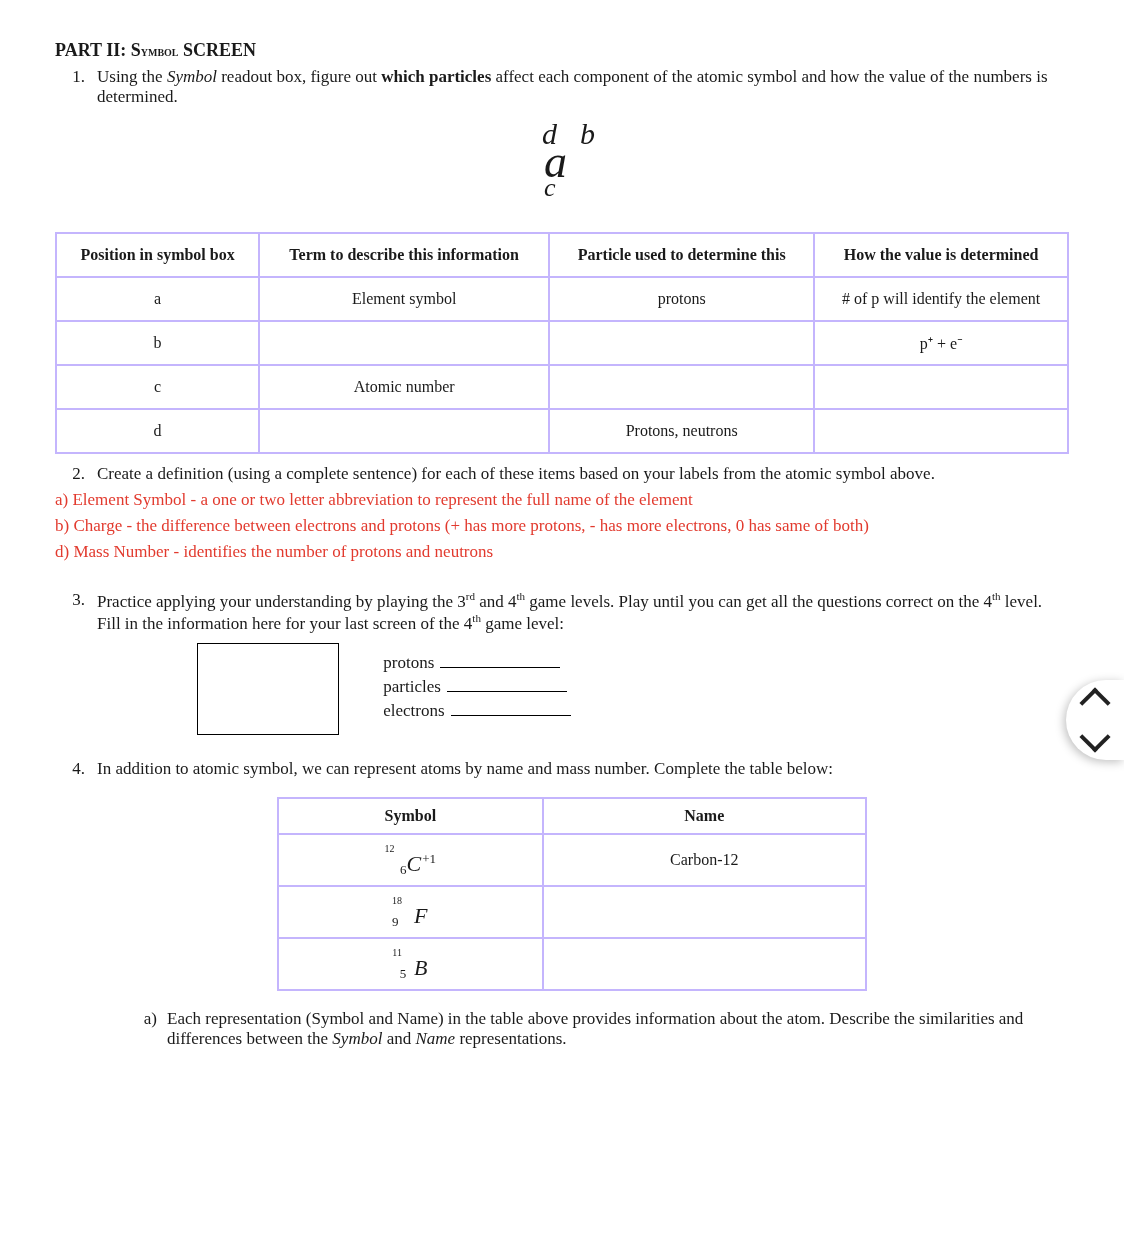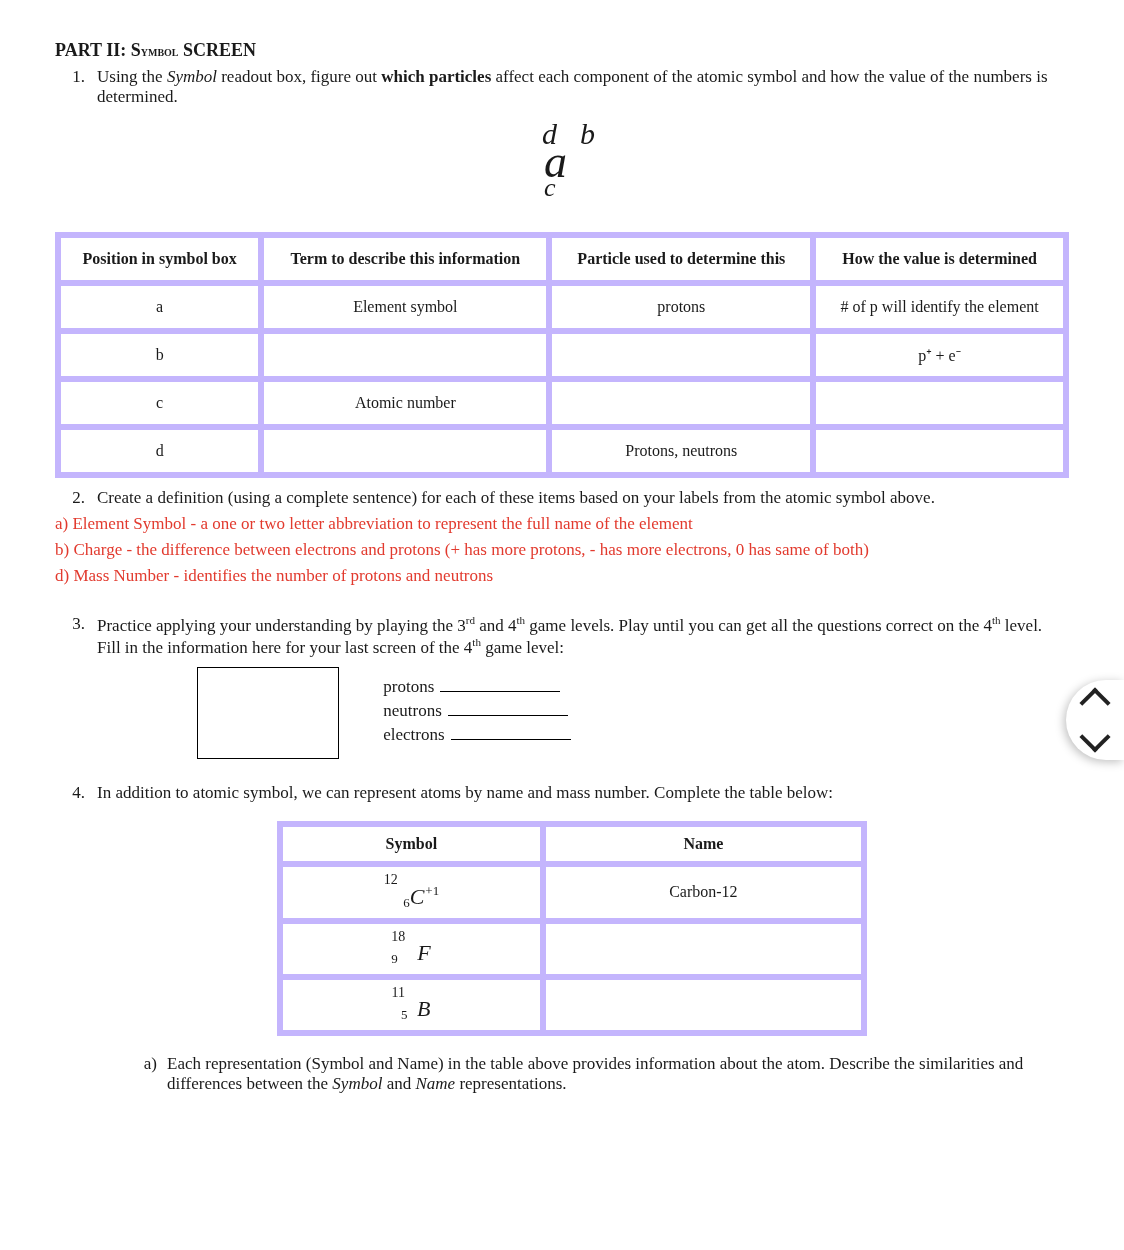--- a/index.html
+++ b/index.html
@@ -19,35 +19,35 @@
   .body{flex:1}
   .bold{font-weight:bold}
   .ital{font-style:italic}
   .center{text-align:center}
   .symbol-art{font-family:"Times New Roman";font-style:italic;position:relative;height:90px;margin:10px auto 25px auto;width:120px}
   .sa-a{font-size:46px;position:absolute;left:42px;top:18px}
   .sa-b{font-size:30px;position:absolute;left:78px;top:0}
   .sa-c{font-size:26px;position:absolute;left:42px;top:56px}
   .sa-d{font-size:30px;position:absolute;left:40px;top:0}
   table{border-collapse:collapse;width:100%}
-  th,td{border:6px solid #c4b5fd;padding:8px 10px;text-align:center;font-size:16px}
+  th,td{border:2px solid #c4b5fd;padding:8px 10px;text-align:center;font-size:16px}
   th{font-weight:bold}
   .t1 td,.t1 th{height:26px}
   .red{color:#e23a2e}
   .defs p{margin:6px 0}
   .sup{font-size:65%;vertical-align:super}
   .gamebox{border:1px solid #000;width:140px;height:90px;display:inline-block;vertical-align:top;margin-left:100px}
   .gamelines{display:inline-block;vertical-align:top;margin-left:40px;margin-top:6px}
   .gamelines div{margin:4px 0}
   .blank{display:inline-block;border-bottom:1px solid #000;width:120px;height:14px;vertical-align:baseline;margin-left:6px}
   .t2{width:590px;margin:18px auto 18px 180px}
   .t2 th{font-weight:bold}
   .t2 td{height:34px}
   .iso{font-style:italic;font-family:"Times New Roman";font-size:22px}
-  .iso .m{font-size:14px;font-style:normal;vertical-align:super;margin-right:12px}
+  .iso .m{font-size:10px;font-style:normal;vertical-align:super;margin-right:12px}
   .iso .z{font-size:13px;font-style:normal;vertical-align:sub;margin-right:0}
   .iso .ch{font-size:13px;font-style:normal;vertical-align:super;margin-left:1px}
   .sub-q{display:flex;margin-top:6px}
   .sub-q .sn{width:30px;flex:none;text-align:right;padding-right:10px}
   .float-btn{position:fixed;right:0;top:680px;width:58px;height:80px;border-radius:40px 0 0 40px;background:#fff;box-shadow:-2px 2px 10px rgba(0,0,0,.25);display:flex;flex-direction:column;align-items:center;justify-content:center;gap:12px}
   .chev{width:18px;height:18px;border:solid #222;border-width:0 4px 4px 0;display:inline-block}
   .up{transform:rotate(-135deg)}
   .down{transform:rotate(45deg)}
 </style>
 </head>
@@ -124,21 +124,21 @@
 
 <ol class="q" style="margin-top:28px">
   <li>
     <div class="num">3.</div>
     <div class="body">
       <span>Practice applying your understanding by playing the 3</span><span class="sup">rd</span><span> and 4</span><span class="sup">th</span><span> game levels.  Play until you can get all the questions correct on the 4</span><span class="sup">th</span><span> level.  Fill in the information here for your last screen of the 4</span><span class="sup">th</span><span> game level:</span>
       <div style="margin-top:10px">
         <span class="gamebox"></span>
         <span class="gamelines">
           <div><span>protons</span><span class="blank"></span></div>
-          <div><span>neutrons</span><span class="blank"></span></div>
+          <div><span>particles</span><span class="blank"></span></div>
           <div><span>electrons</span><span class="blank"></span></div>
         </span>
       </div>
     </div>
   </li>
 </ol>
 
 <ol class="q" style="margin-top:24px">
   <li>
     <div class="num">4.</div>

